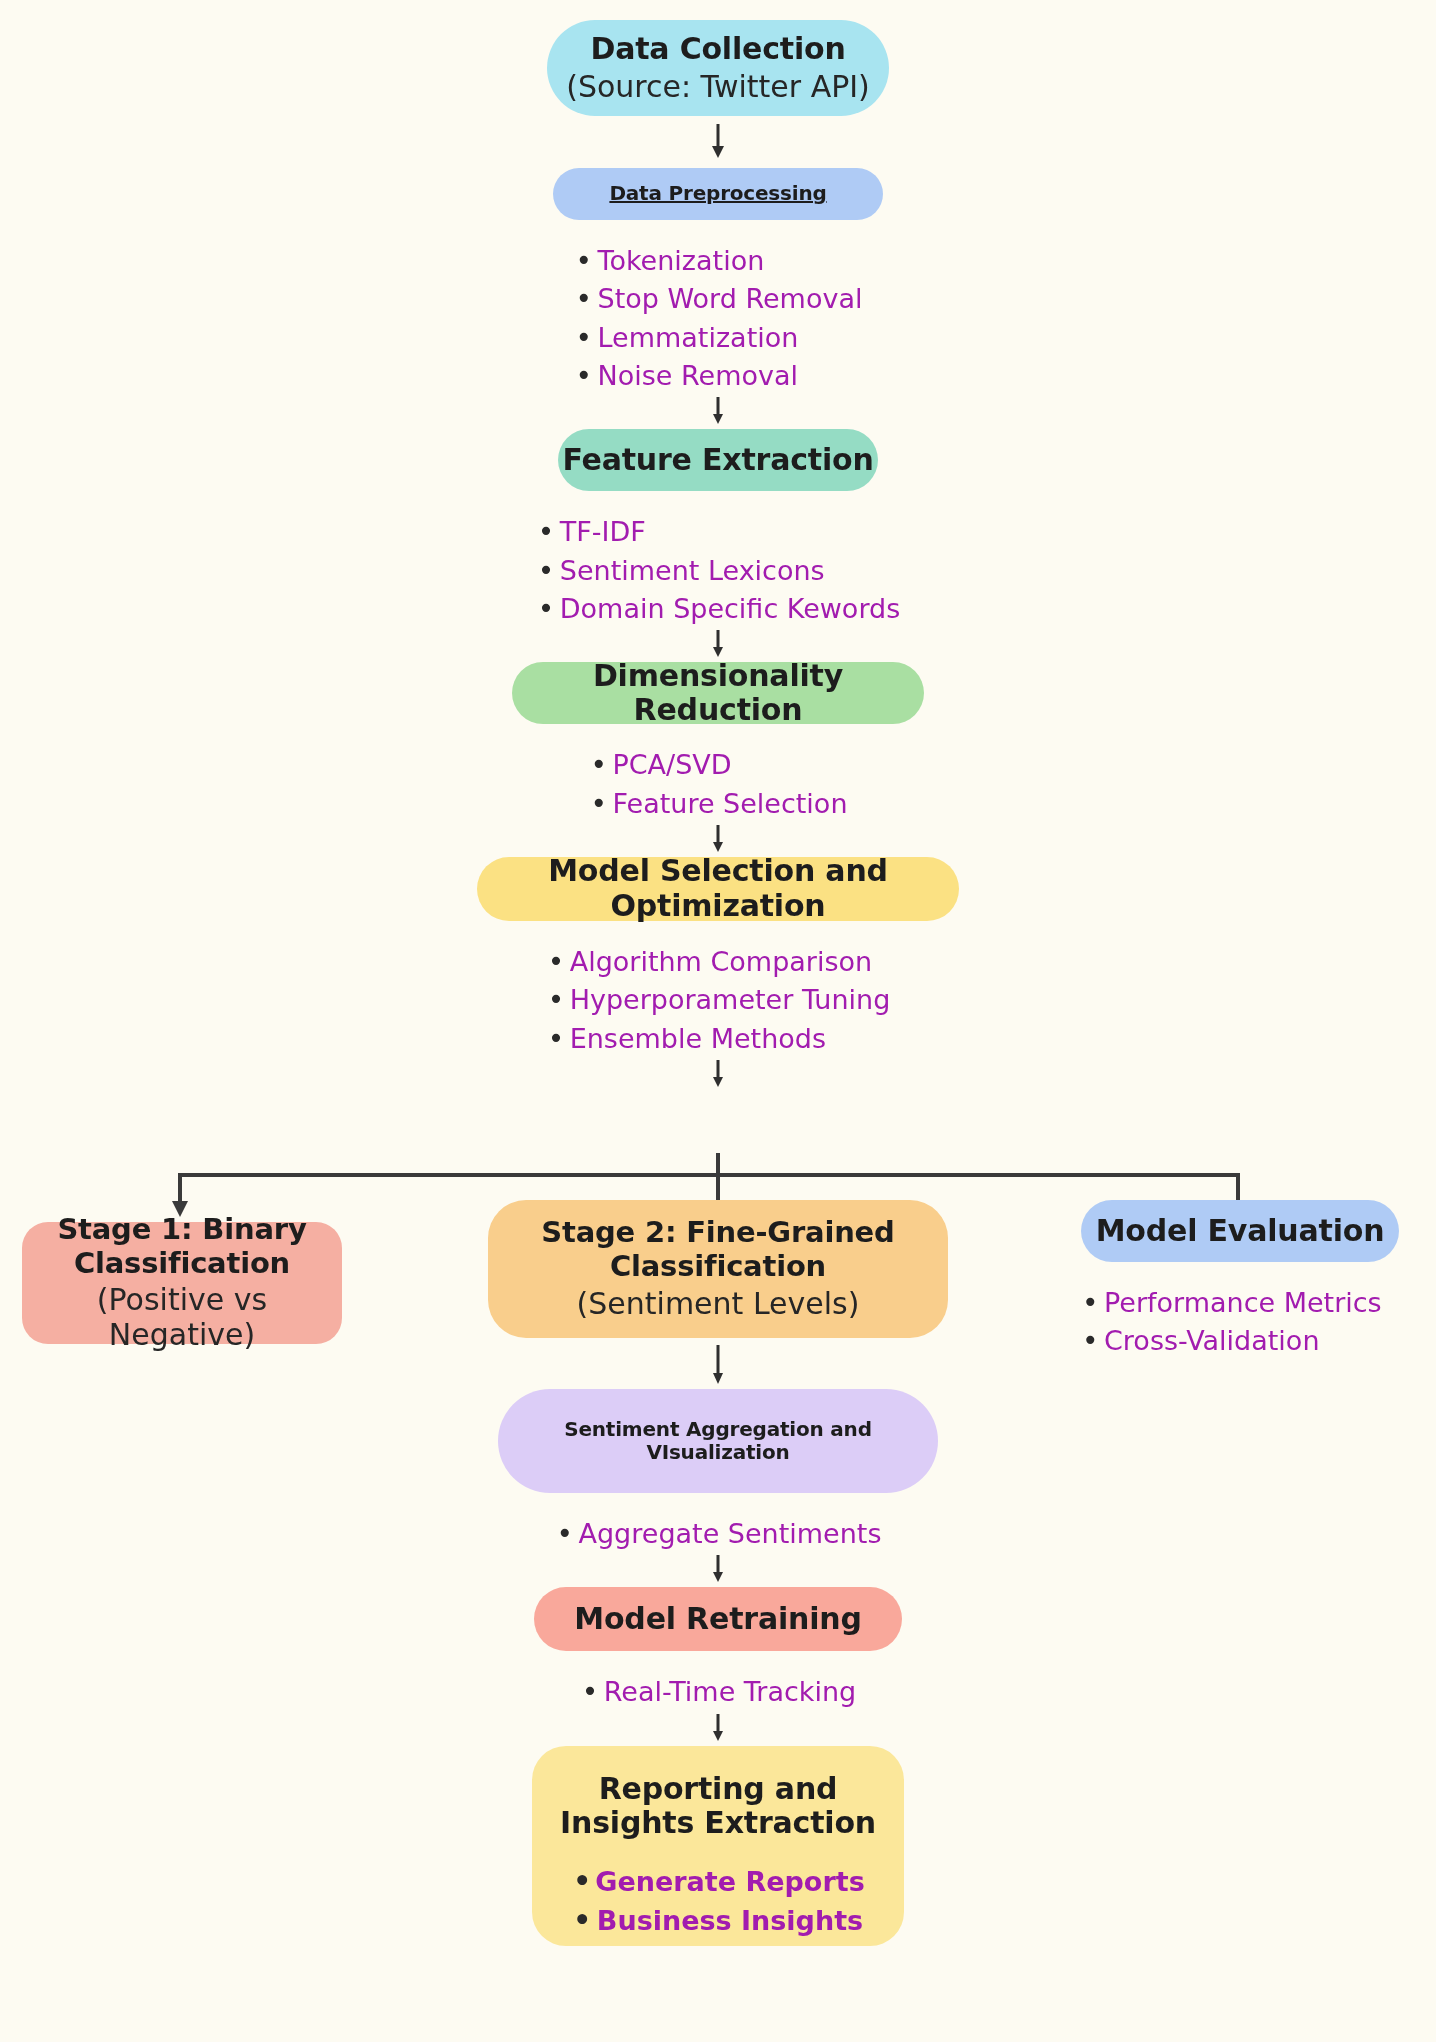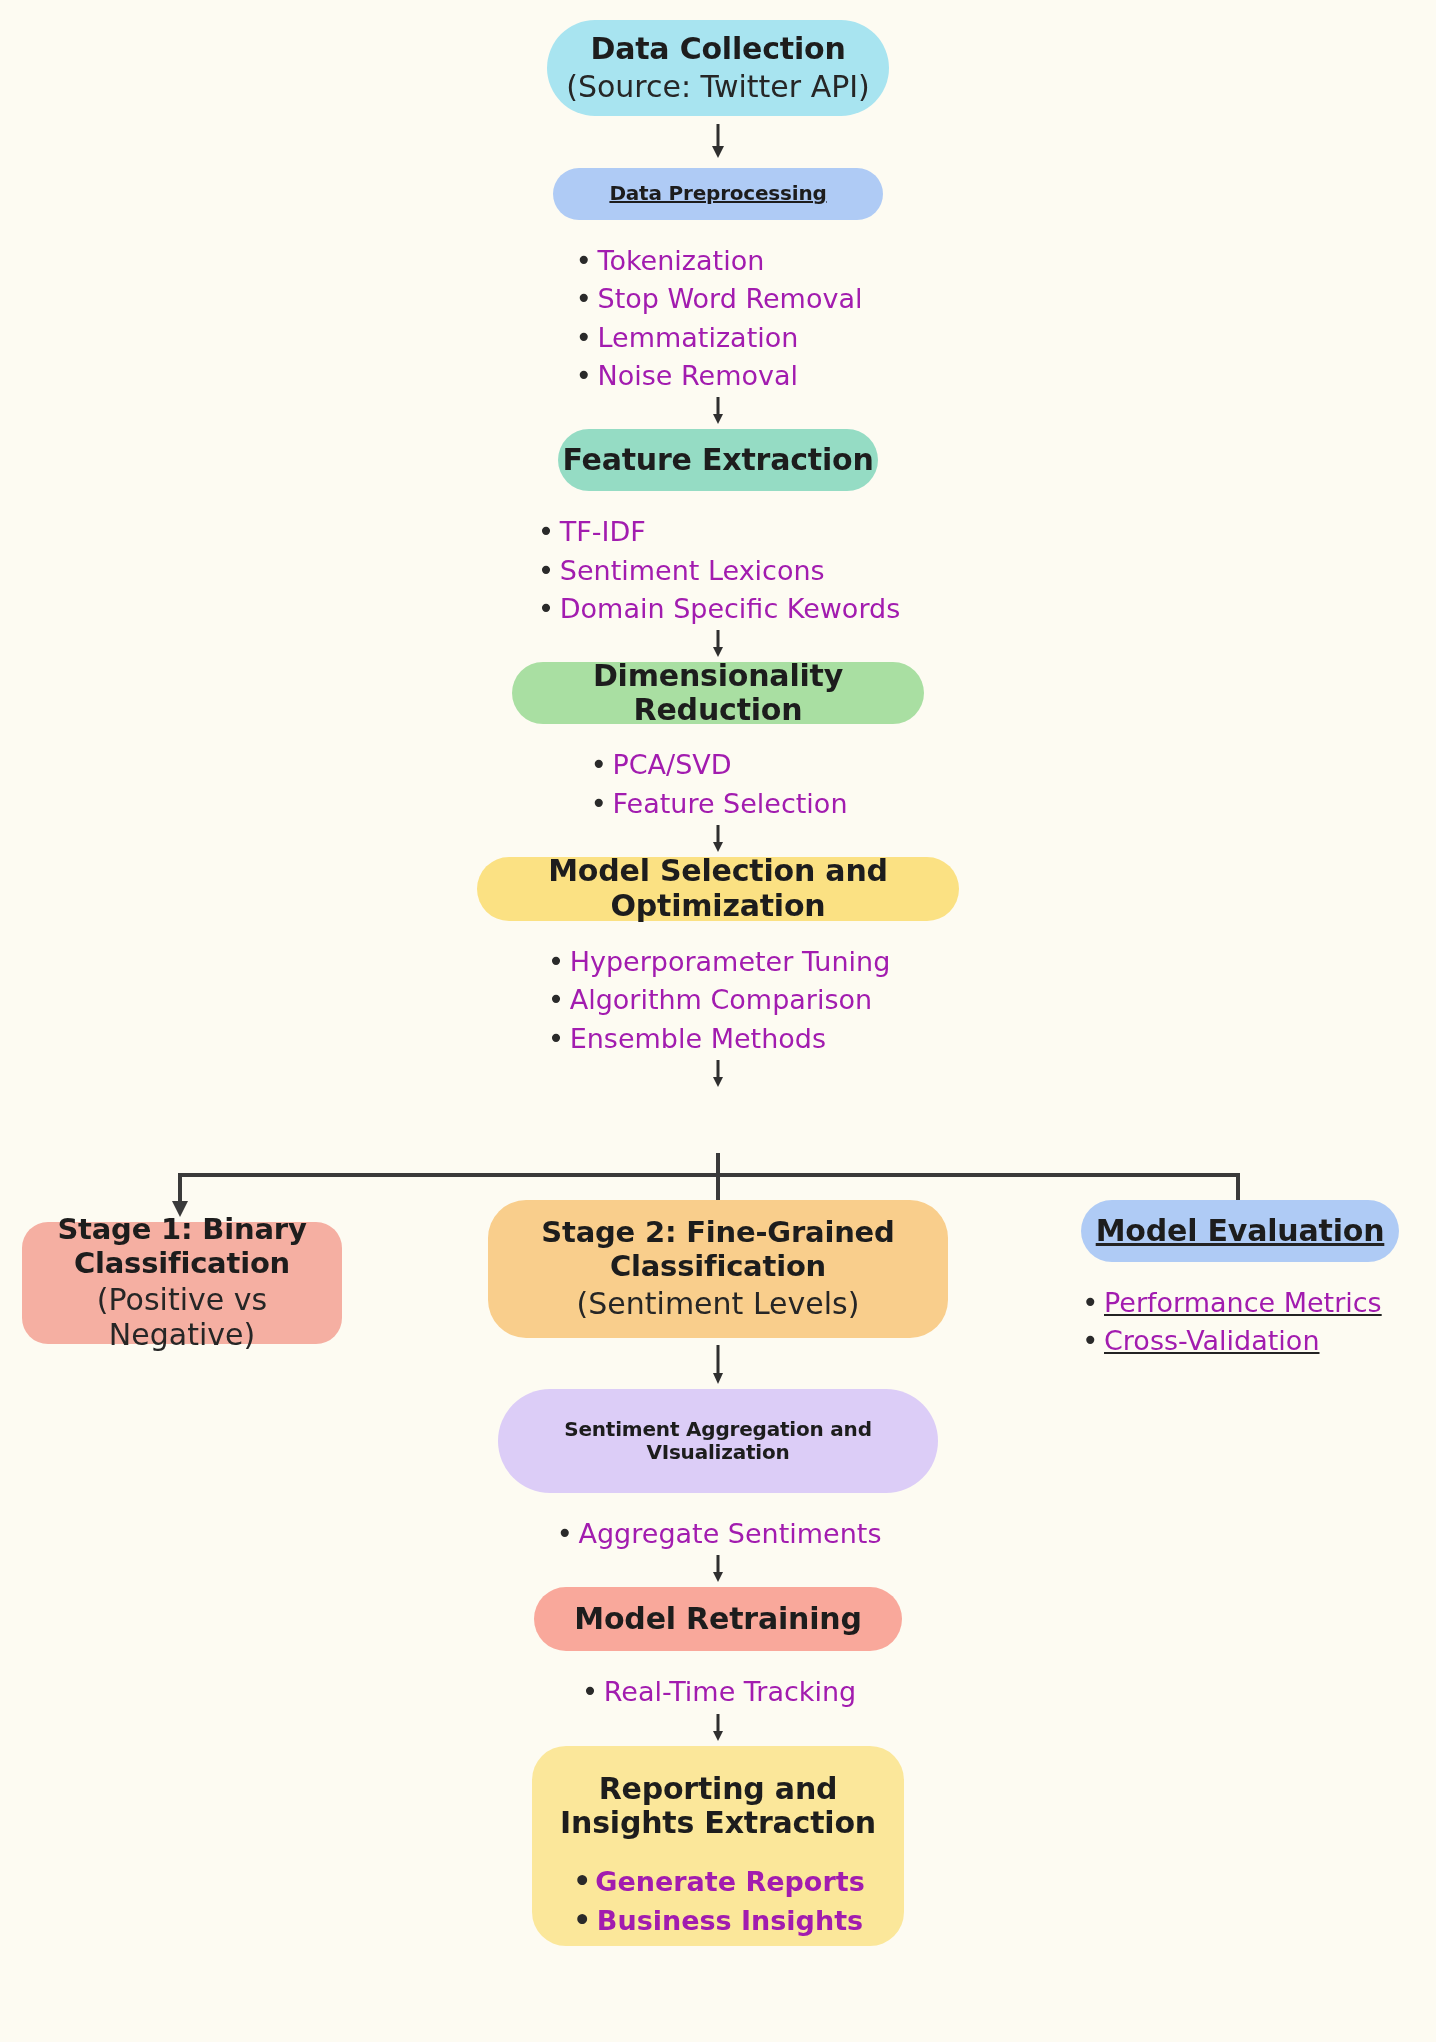--- a/index.html
+++ b/index.html
@@ -173,22 +173,22 @@
           <line x1="8" y1="0" x2="8" y2="19" stroke="#2f2f2f" stroke-width="3"></line>
           <polygon points="8,27 3,17 13,17" fill="#2f2f2f"></polygon>
         </svg>
     </div>
 
     <div class="node pill" style="background:#FBE183; width:482px; height:64px; font-size:30px; margin-top:4px;">
       <div class="title">Model Selection and Optimization</div>
     </div>
 
     <ul class="bullets" style="margin-top:22px;">
+      <li>Algorithm Comparison</li>
       <li>Hyperporameter Tuning</li>
-      <li>Algorithm Comparison</li>
       <li>Ensemble Methods</li>
     </ul>
 
     <div class="arrow" style="margin-top:2px;">
       <svg width="16" height="28" viewBox="0 0 16 28">
           <line x1="8" y1="0" x2="8" y2="19" stroke="#2f2f2f" stroke-width="3"></line>
           <polygon points="8,27 3,17 13,17" fill="#2f2f2f"></polygon>
         </svg>
     </div>
 
@@ -221,21 +221,21 @@
   </div>
 
   <div class="col" style="left:488px; top:1200px; width:460px;">
     <div class="node rrect" style="background:#F9CE8C; width:460px; height:138px; font-size:29px; border-radius:38px;">
       <div class="title">Stage 2: Fine-Grained</div>
       <div class="title">Classification</div>
       <div class="sub">(Sentiment Levels)</div>
     </div>
   </div>
 
-  <div class="col" style="left:1080px; top:1200px; width:320px;text-decoration:underline;">
+  <div class="col" style="left:1080px; top:1200px; width:320px;">
     <div class="node pill" style="background:#AFCBF5; width:318px; height:62px; font-size:30px;">
       <div class="title">Model Evaluation</div>
     </div>
     <ul class="bullets" style="margin-top:22px; align-self:flex-start; margin-left:0px;">
       <li>Performance Metrics</li>
       <li>Cross-Validation</li>
     </ul>
   </div>
 
   <div class="flow" style="top:1345px;">

